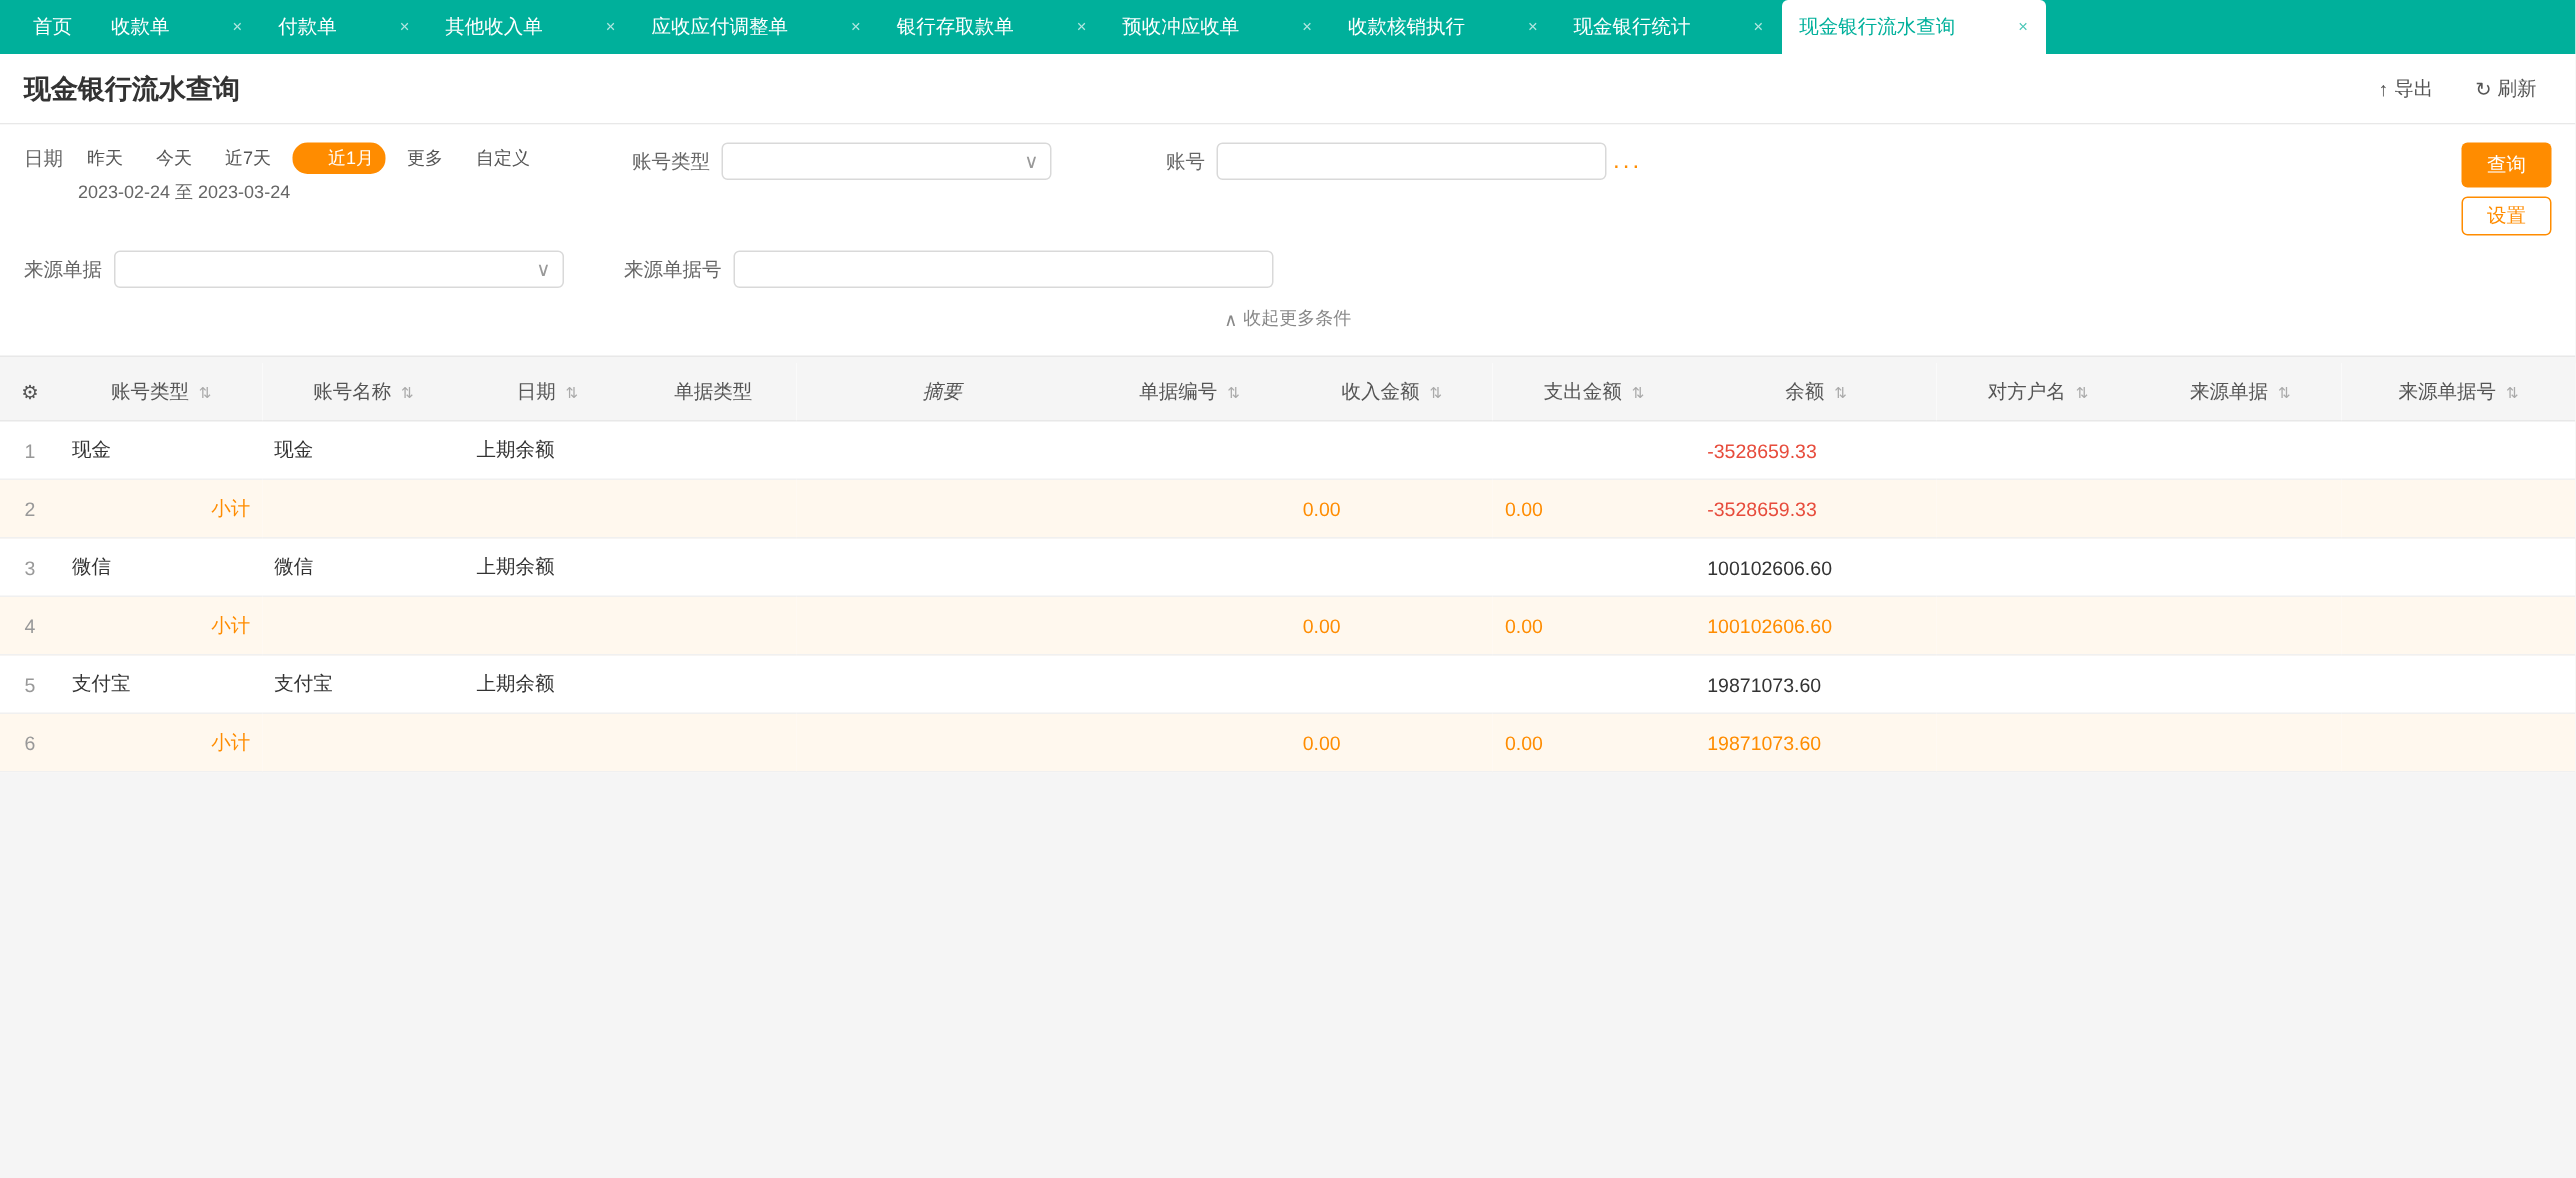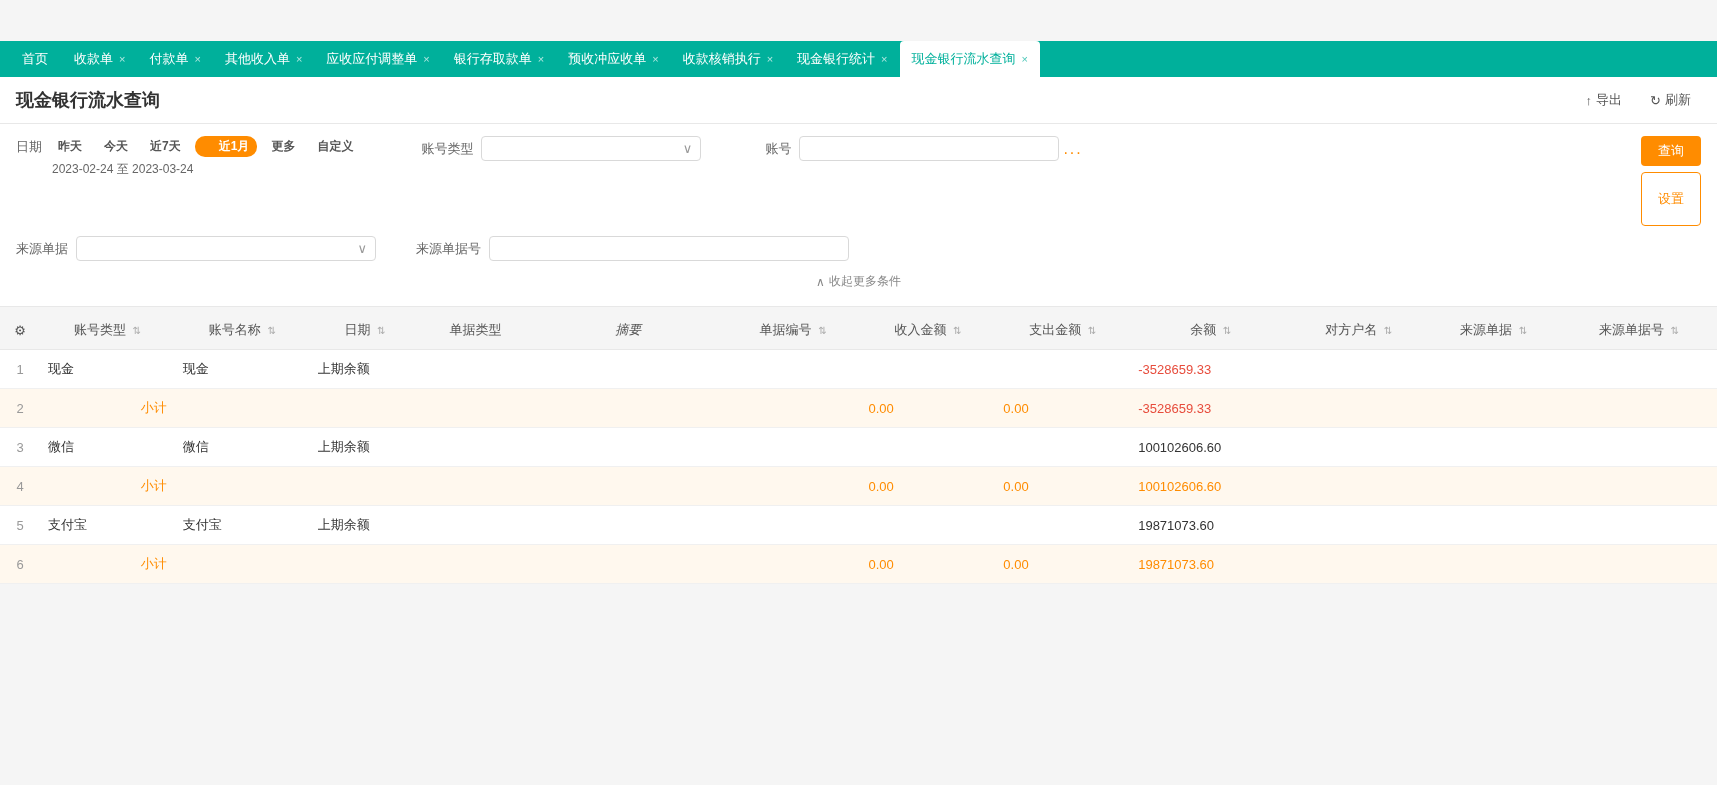--- a/index.html
+++ b/index.html
@@ -6,32 +6,32 @@
     body { font-family: 'Microsoft YaHei', Arial, sans-serif; font-size: 13px; background: #f5f5f5; color: #333; }
 
     
     .top-nav {
       display: flex;
       align-items: center;
       background: #00b09b;
       height: 36px;
       padding: 12px 8px;
       overflow: hidden;
-      margin-top: 41px;
     }
     .nav-tab {
       display: flex;
       align-items: center;
       padding: 0 12px;
       height: 36px;
       color: #fff;
       font-size: 13px;
       cursor: pointer;
       white-space: nowrap;
       position: relative;
+      gap: 36px;
     }
     .nav-tab.active {
       background: #fff;
       color: #00b09b;
       border-radius: 4px 4px 0 0;
     }
     .nav-tab .close-btn {
       margin-left: 6px;
       font-size: 11px;
       opacity: 0.7;
@@ -81,21 +81,20 @@
       border-bottom: 1px solid #e8e8e8;
     }
     .filter-label {
       color: #666;
       font-size: 13px;
       white-space: nowrap;
     }
     .filter-date-options {
       display: flex;
       gap: 6px;
-      font-weight: bold;
     }
     .date-opt {
       padding: 2px 8px;
       border-radius: 10px;
       cursor: pointer;
       font-size: 12px;
       color: #555;
     }
     .date-opt.active {
       background: #ff8c00;
@@ -137,21 +136,21 @@
       border-radius: 4px;
       padding: 6px 16px;
       cursor: pointer;
       font-size: 13px;
     }
     .btn-settings {
       background: #fff;
       color: #ff8c00;
       border: 1px solid #ff8c00;
       border-radius: 4px;
-      padding: 17px 16px;
+      padding: 3px 16px;
       cursor: pointer;
       font-size: 13px;
     }
     .more-options {
       color: #ff8c00;
       cursor: pointer;
       font-size: 16px;
       letter-spacing: 2px;
     }
     .collapse-bar {
@@ -292,21 +291,21 @@
     </div>
 
     <div style="display:flex; align-items:center; gap:8px; margin-left:40px;">
       <span class="filter-label">账号类型</span>
       <div class="filter-select" style="min-width:220px;">
         <span></span>
         <span>∨</span>
       </div>
     </div>
 
-    <div style="display:flex; align-items:center; gap:8px; margin-left:44px;justify-content:center;">
+    <div style="display:flex; align-items:center; gap:8px; margin-left:56px;justify-content:center;">
       <span class="filter-label">账号</span>
       <div style="display:flex; align-items:center; gap:4px;">
         <input class="filter-input" style="min-width: 260px;">
         <span class="more-options">...</span>
       </div>
     </div>
 
     <div style="display:flex; flex-direction:column; gap:6px; margin-left:auto;">
       <button class="btn-query">查询</button>
       <button class="btn-settings">设置</button>

